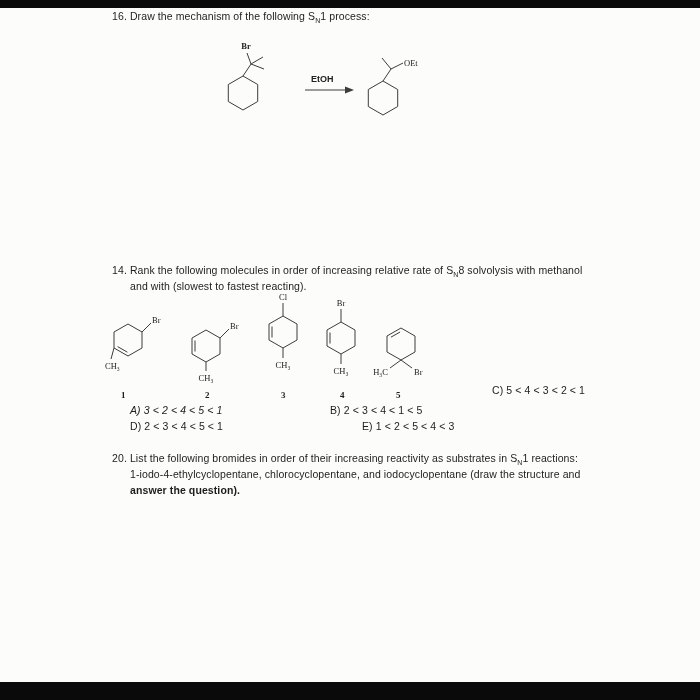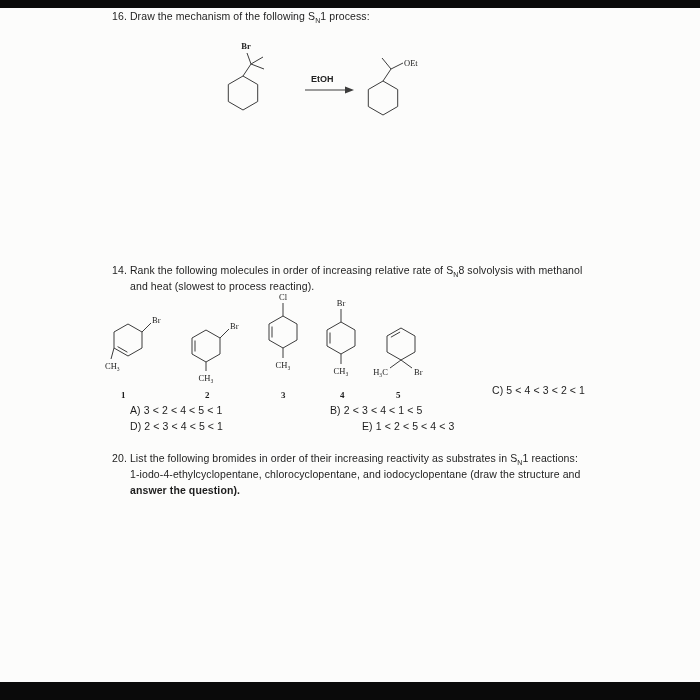--- a/index.html
+++ b/index.html
@@ -75,21 +75,21 @@
     <line x1="178" y1="51" x2="186" y2="39"></line>
     <line x1="186" y1="39" x2="177" y2="28"></line>
     <line x1="186" y1="39" x2="198" y2="33"></line>
     <text x="199" y="36" text-anchor="start">OEt</text>
   </g>
 </svg>
 
 <div class="txt" style="left:112px; top:264px;">
   <span>14. Rank the following molecules in order of increasing relative rate of S</span><sub>N</sub><span>8 solvolysis  with methanol</span>
 </div>
-<div class="txt" style="left:130px; top:280px;">and heat (slowest to process reacting).</div>
+<div class="txt" style="left:130px; top:280px;">and with (slowest to fastest reacting).</div>
 
 <svg style="left:104px; top:302px;" width="60" height="80" viewBox="0 0 60 80">
   <polygon class="ring" points="24,22 38,30 38,46 24,54 10,46 10,30"></polygon>
   <line x1="38" y1="30" x2="47" y2="21"></line>
   <line x1="13.6" y1="44.6" x2="23.4" y2="50.2"></line>
   <line x1="10" y1="46" x2="7" y2="57"></line>
   <text x="48" y="21" text-anchor="start">Br</text>
   <text x="1" y="67" text-anchor="start">CH₃</text>
 </svg>
 
@@ -128,21 +128,21 @@
   <text x="14" y="67" text-anchor="end">H₃C</text>
   <text x="40" y="67" text-anchor="start">Br</text>
 </svg>
 
 <div class="mol-num" style="left:121px; top:390px;">1</div>
 <div class="mol-num" style="left:205px; top:390px;">2</div>
 <div class="mol-num" style="left:281px; top:390px;">3</div>
 <div class="mol-num" style="left:340px; top:390px;">4</div>
 <div class="mol-num" style="left:396px; top:390px;">5</div>
 
-<div class="txt choice" style="left:130px; top:404px;">A) 3 &lt; 2 &lt; 4 &lt; 5 &lt; 1</div>
+<div class="txt choice" style="left:130px; top:404px;font-style:italic;">A) 3 &lt; 2 &lt; 4 &lt; 5 &lt; 1</div>
 <div class="txt choice" style="left:330px; top:404px;">B) 2 &lt; 3 &lt; 4 &lt; 1 &lt; 5</div>
 <div class="txt choice" style="left:492px; top:384px;">C) 5 &lt; 4 &lt; 3 &lt; 2 &lt; 1</div>
 <div class="txt choice" style="left:130px; top:420px;">D) 2 &lt; 3 &lt; 4 &lt; 5 &lt; 1</div>
 <div class="txt choice" style="left:330px; top:420px;margin-left:32px;">E) 1 &lt; 2 &lt; 5 &lt; 4 &lt; 3</div>
 
 <div class="txt" style="left:112px; top:452px;">
   <span>20. List the following bromides in order of their increasing reactivity as substrates in S</span><sub>N</sub><span>1 reactions:</span>
 </div>
 <div class="txt" style="left:130px; top:468px;">1-iodo-4-ethylcyclopentane, chlorocyclopentane, and iodocyclopentane (draw the structure and</div>
 <div class="txt" style="left:130px; top:484px;font-weight:bold;">answer the question).</div>

